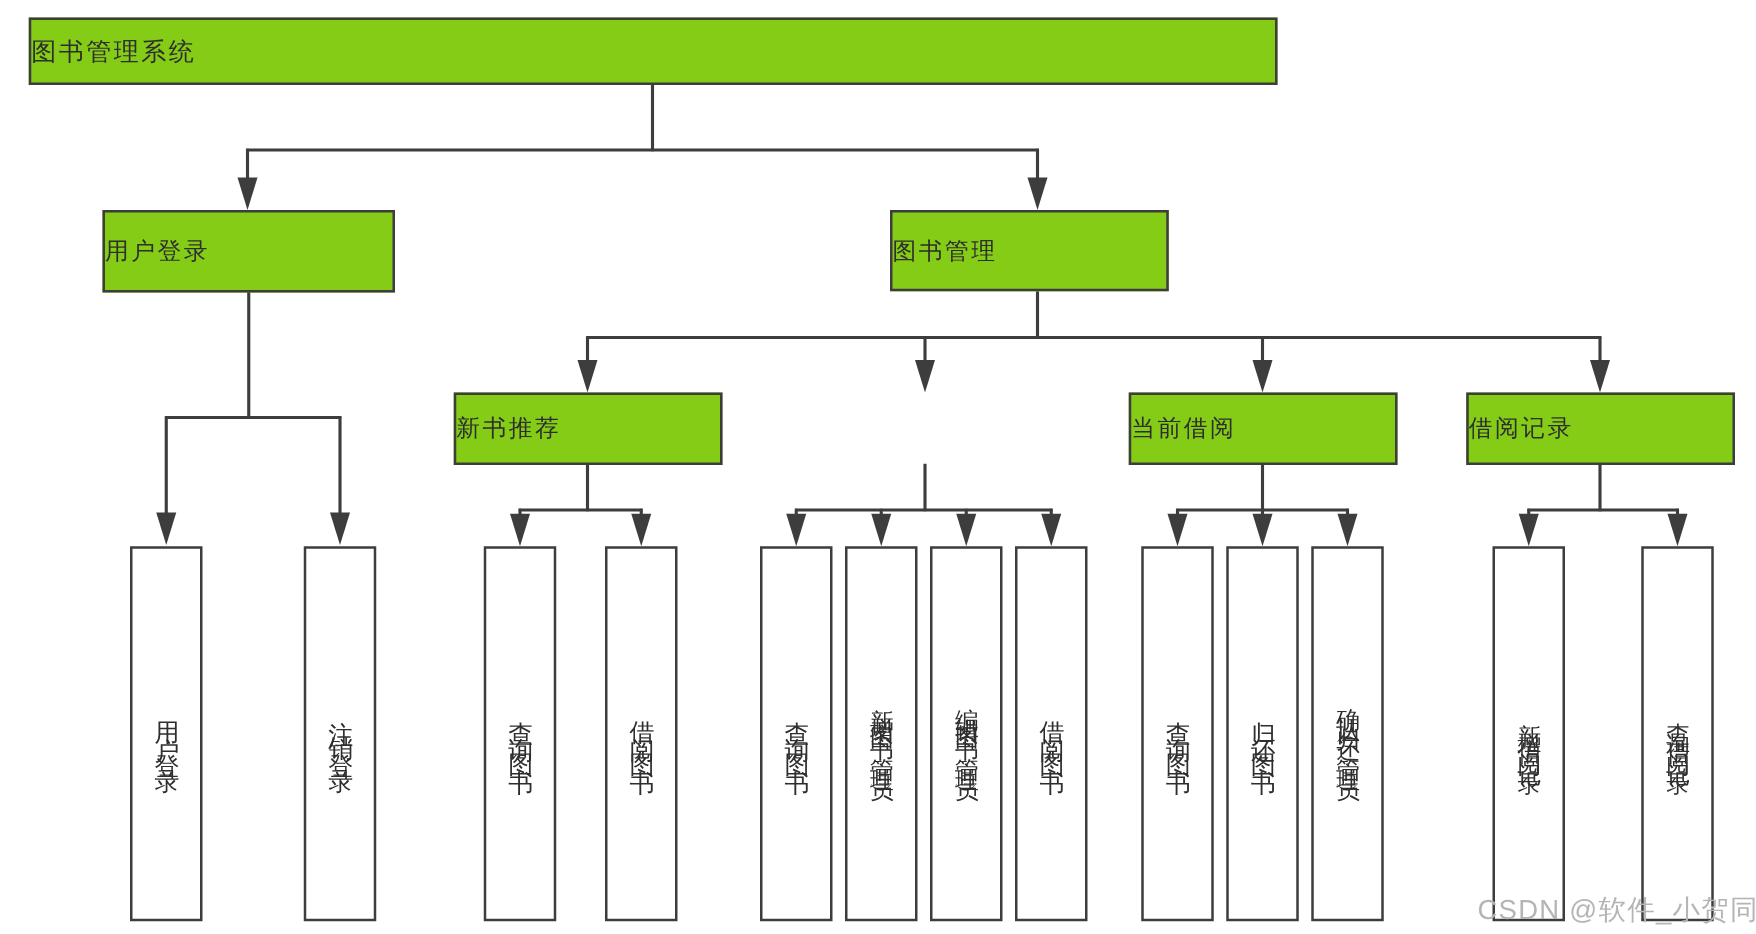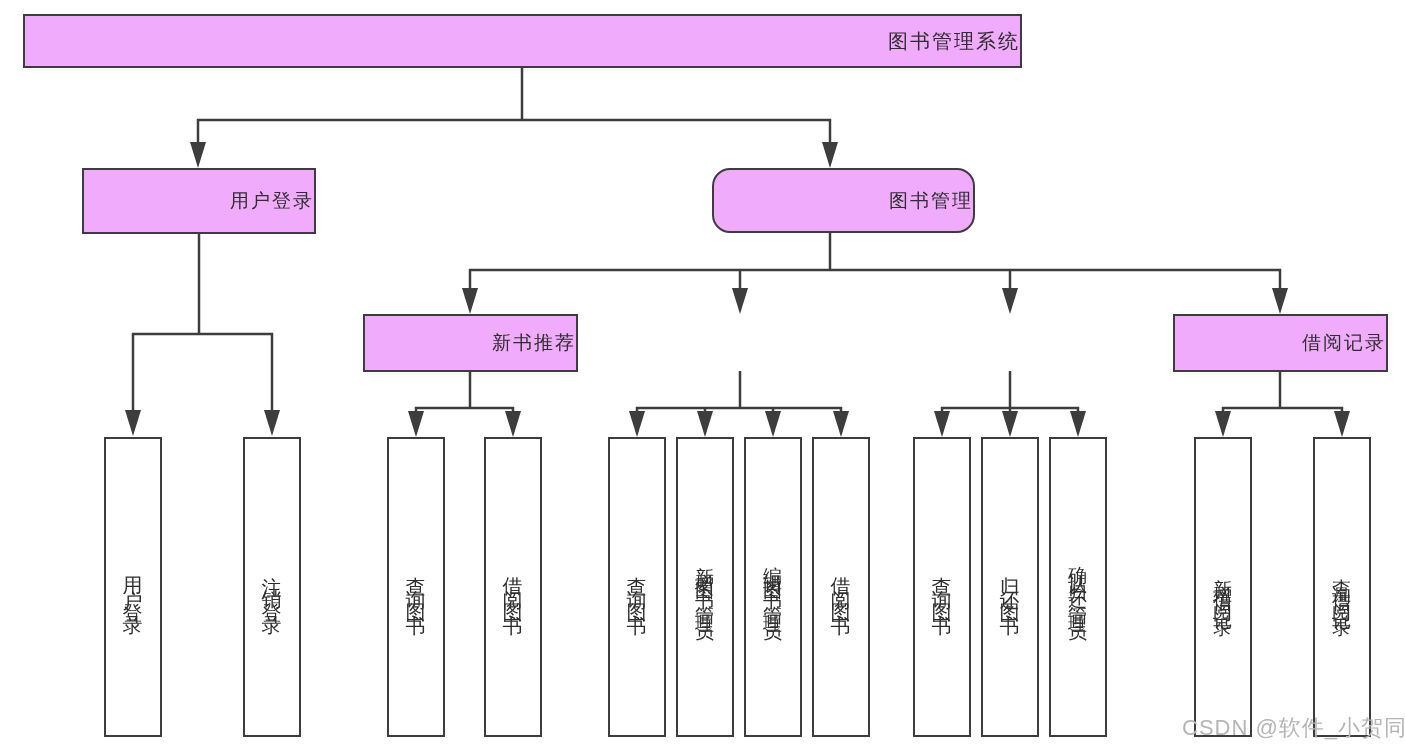--- a/index.html
+++ b/index.html
@@ -18,24 +18,24 @@
   #connectors {
     position: absolute;
     left: 0; top: 0;
     width: 1405px;
     height: 747px;
   }
   .node {
     position: absolute;
     box-sizing: border-box;
     border: 2px solid #3d3d3d;
-    background: #f0abfc;
+    background: #84cc16;
     display: flex;
     align-items: center;
-    justify-content: flex-end;
+    justify-content: flex-start;
     color: #2e2e2e;
   }
   .node.h { font-size: 19px; letter-spacing: 2px; }
   .node.root { font-size: 20px; letter-spacing: 2px; }
   .leaf {
     position: absolute;
     box-sizing: border-box;
     border: 2px solid #3d3d3d;
     background: #ffffff;
     display: flex;
@@ -152,27 +152,30 @@
     </g>
   </svg>
 
   <div class="node root" style="left:23px; top:14px; width:999px; height:54px;">
     <span>图书管理系统</span>
   </div>
 
   <div class="node h" style="left:82px; top:168px; width:234px; height:66px;">
     <span>用户登录</span>
   </div>
-  <div class="node h" style="left:712px; top:168px; width:263px; height:65px;border-radius:18px;">
+  <div class="node h" style="left:712px; top:168px; width:223px; height:65px;">
     <span>图书管理</span>
   </div>
 
   <div class="node h" style="left:363px; top:314px; width:215px; height:58px;">
     <span>新书推荐</span>
   </div>
+  <div class="node h" style="left:903px; top:314px; width:215px; height:58px;">
+    <span>当前借阅</span>
+  </div>
   <div class="node h" style="left:1173px; top:314px; width:215px; height:58px;">
     <span>借阅记录</span>
   </div>
 
   <div class="leaf" style="left:104px;">
     <span>用户登录</span>
   </div>
   <div class="leaf" style="left:243px;">
     <span>注销登录</span>
   </div>

